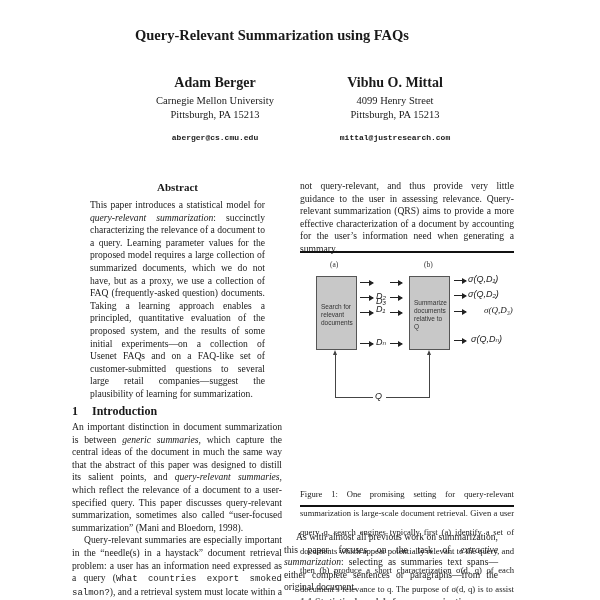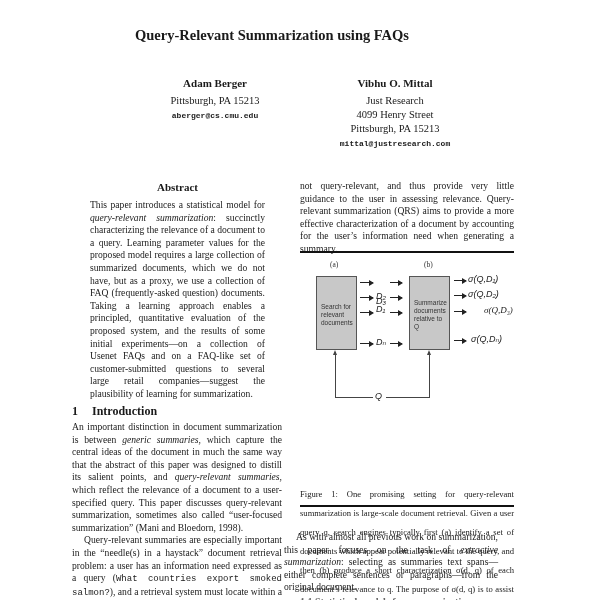--- a/index.html
+++ b/index.html
@@ -6,22 +6,22 @@
   body {
     width: 600px; height: 600px; overflow: hidden; position: relative;
     font-family: "Liberation Serif", "DejaVu Serif", serif; color: #1a1a1a;
   }
   .abs { position: absolute; }
   .title {
     left: 0; width: 544px; top: 27px; text-align: center;
     font-size: 14.5px; font-weight: bold;
   }
   .author { text-align: center; font-size: 10.5px; line-height: 14px; }
-  .author .name { font-weight: bold; font-size: 11px; margin-bottom: 4px; }
-  .author .email { font-family: "Liberation Mono", "DejaVu Sans Mono", monospace; font-size: 8px; font-weight: bold; margin-top: 1px; text-align: center; }
+  .author .name { font-weight: bold; font-size: 14px; margin-bottom: 4px; }
+  .author .email { font-family: "Liberation Mono", "DejaVu Sans Mono", monospace; font-size: 8px; font-weight: bold; margin-top: 9px; text-align: center; }
   .col-text {
     font-size: 9.6px; line-height: 12.6px; text-align: justify;
   }
   .col-text p { margin: 0; }
   .col-text .indent { text-indent: 12px; }
   .heading-center { text-align: center; font-weight: bold; font-size: 11px; }
   .section-heading { font-weight: bold; font-size: 12px; }
   .section-heading .num { display: inline-block; width: 20px; }
   em { font-style: italic; }
   .mono { font-family: "Liberation Mono", "DejaVu Sans Mono", monospace; font-size: 9px; }
@@ -41,26 +41,26 @@
   }
   .line { background: #444; }
 </style>
 </head>
 <body>
 
 <div class="abs title">Query-Relevant Summarization using FAQs</div>
 
 <div class="abs author" style="left:120px; width:190px; top:76px;">
   <div class="name">Adam Berger</div>
+  <div>Carnegie Mellon University</div>
   <div>Pittsburgh, PA 15213</div>
   <div class="email">aberger@cs.cmu.edu</div>
 </div>
 <div class="abs author" style="left:300px; width:190px; top:76px;">
   <div class="name">Vibhu O. Mittal</div>
-  <div>Just Research</div>
   <div>4099 Henry Street</div>
   <div>Pittsburgh, PA 15213</div>
   <div class="email">mittal@justresearch.com</div>
 </div>
 
 <div class="abs heading-center" style="left:90px; width:175px; top:181px;">Abstract</div>
 <div class="abs col-text" style="left:90px; width:175px; top:199px;">
   <p><span>This paper introduces a statistical model for </span><em>query-relevant summarization</em><span>: succinctly characterizing the relevance of a document to a query. Learning parameter values for the proposed model requires a large collection of summarized documents, which we do not have, but as a proxy, we use a collection of FAQ (frequently-asked question) documents. Taking a learning approach enables a principled, quantitative evaluation of the proposed system, and the results of some initial experiments—on a collection of Usenet FAQs and on a FAQ-like set of customer-submitted questions to several large retail companies—suggest the plausibility of learning for summarization.</span></p>
 </div>
 

